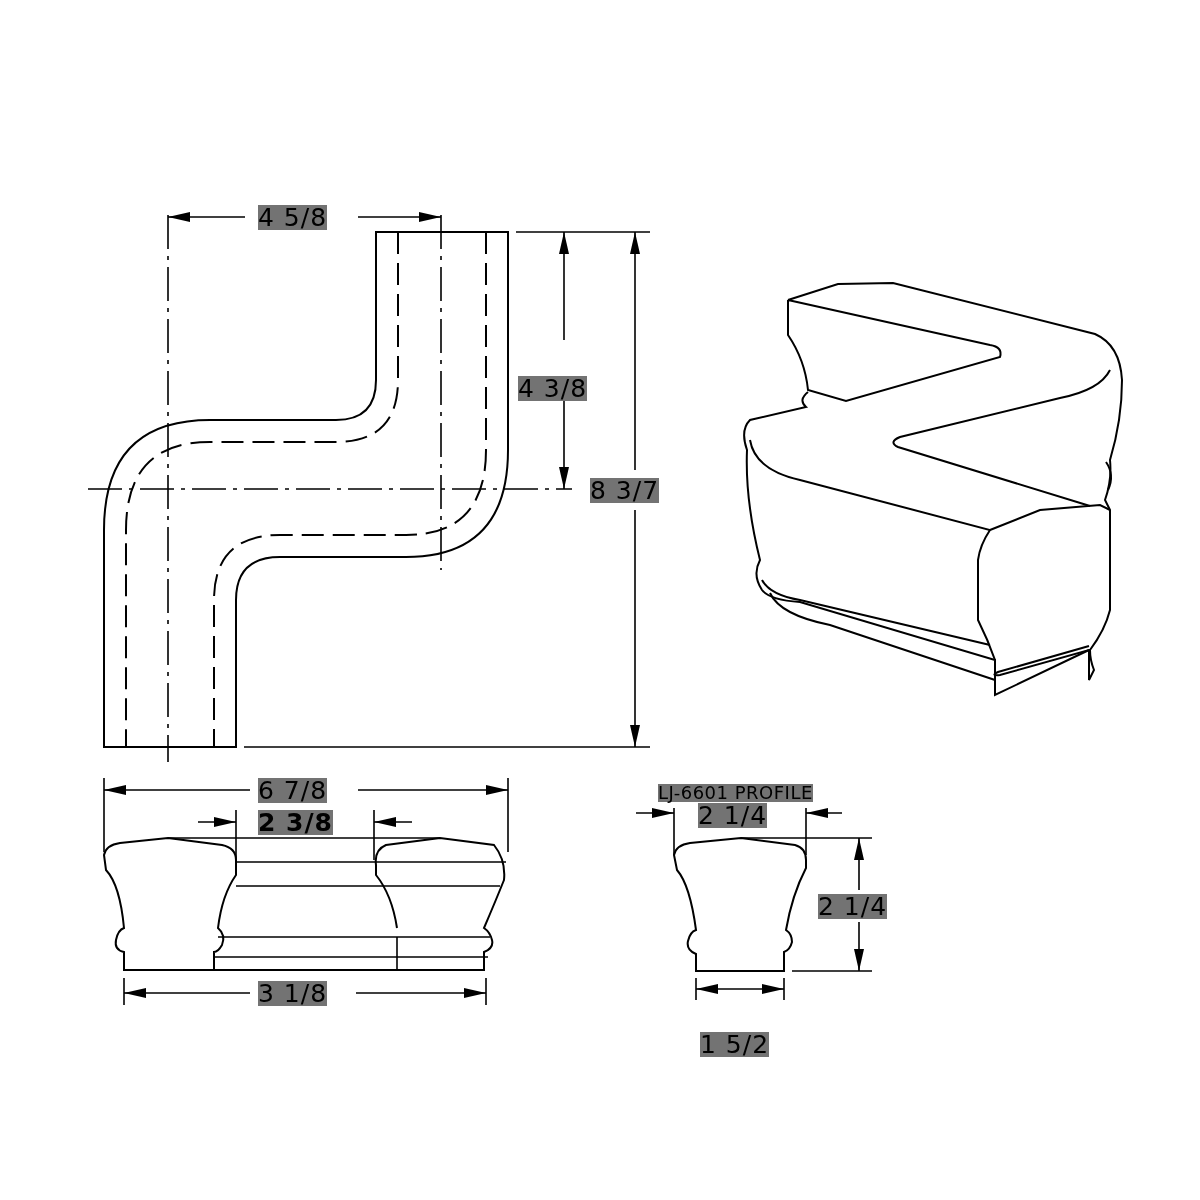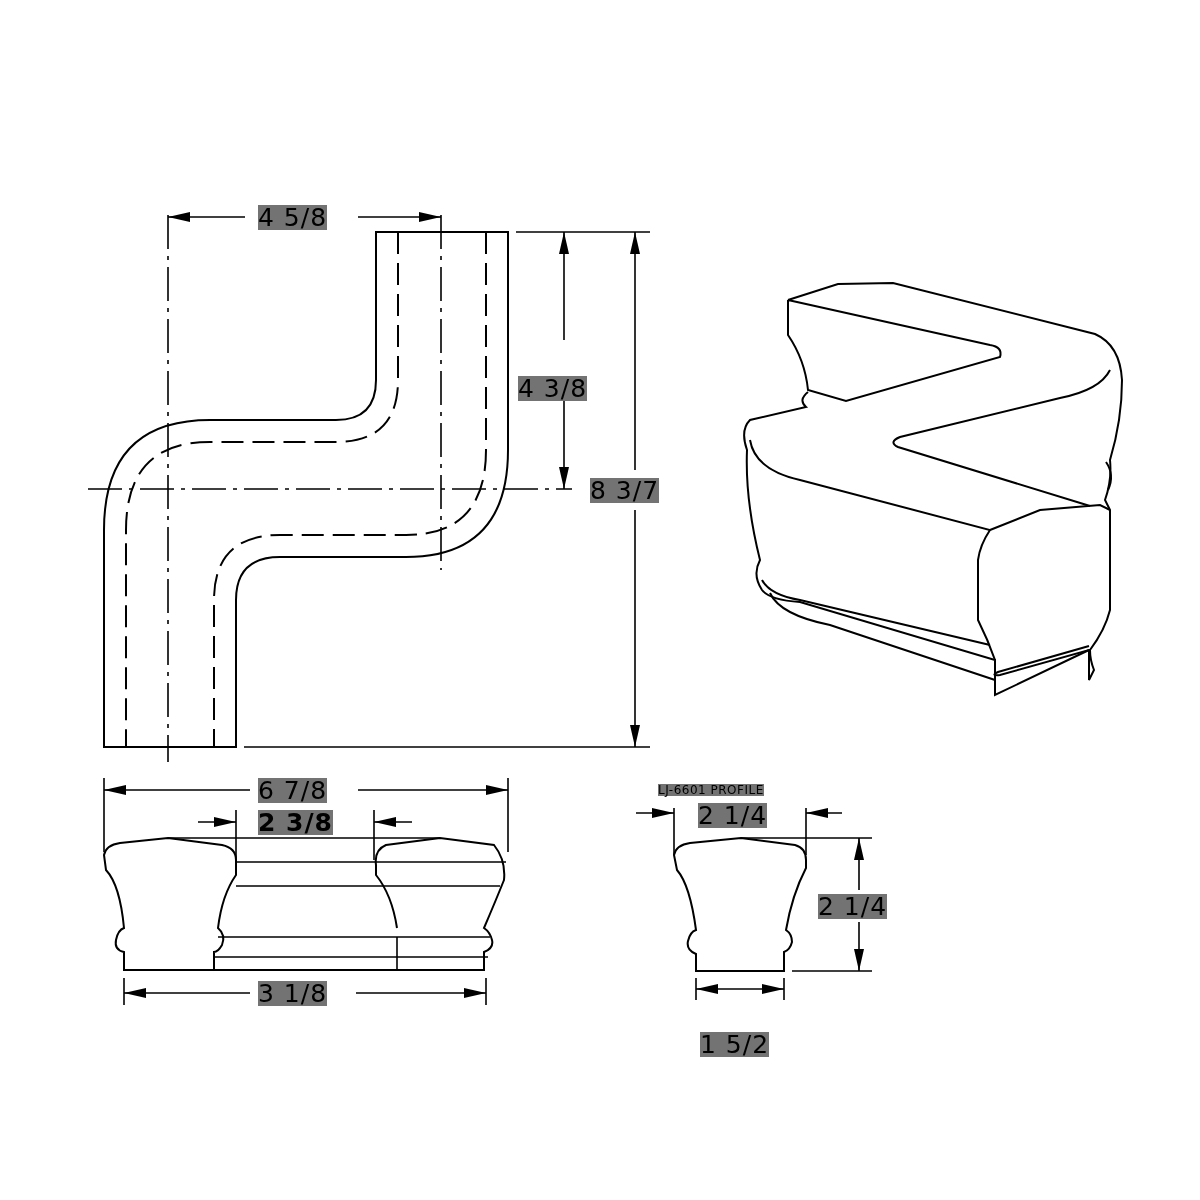--- a/index.html
+++ b/index.html
@@ -9,21 +9,21 @@
   .thin { stroke: #000; stroke-width: 1.6; fill: none; }
   .dash { stroke: #000; stroke-width: 2; fill: none; stroke-dasharray: 22 9; }
   .center { stroke: #000; stroke-width: 1.6; fill: none; stroke-dasharray: 34 7 4 7; }
   .dim { stroke: #000; stroke-width: 1.6; fill: none; }
   .arrow { fill: #000; stroke: none; }
   .lbl {
     position: absolute; font-family: "DejaVu Sans", sans-serif;
     font-size: 25px; color: #000; background: #737373; white-space: pre;
     line-height: 1; letter-spacing: 1px; font-weight: normal;
   }
-  .lbl.small { font-size: 12px; letter-spacing: 0.5px; }
+  .lbl.small { font-size: 18px; letter-spacing: 0.5px; }
 </style>
 </head>
 <body>
 
 <svg width="1200" height="1200" viewBox="0 0 1200 1200">
 
   <g>
 
     <path class="ln" d="M376 232 L376 380 Q376 420 336 420 L210 420 Q104 420 104 530 L104 747 L236 747 L236 600 Q236 557 280 557 L406 557 Q508 557 508 450 L508 232 Z"></path>
 

